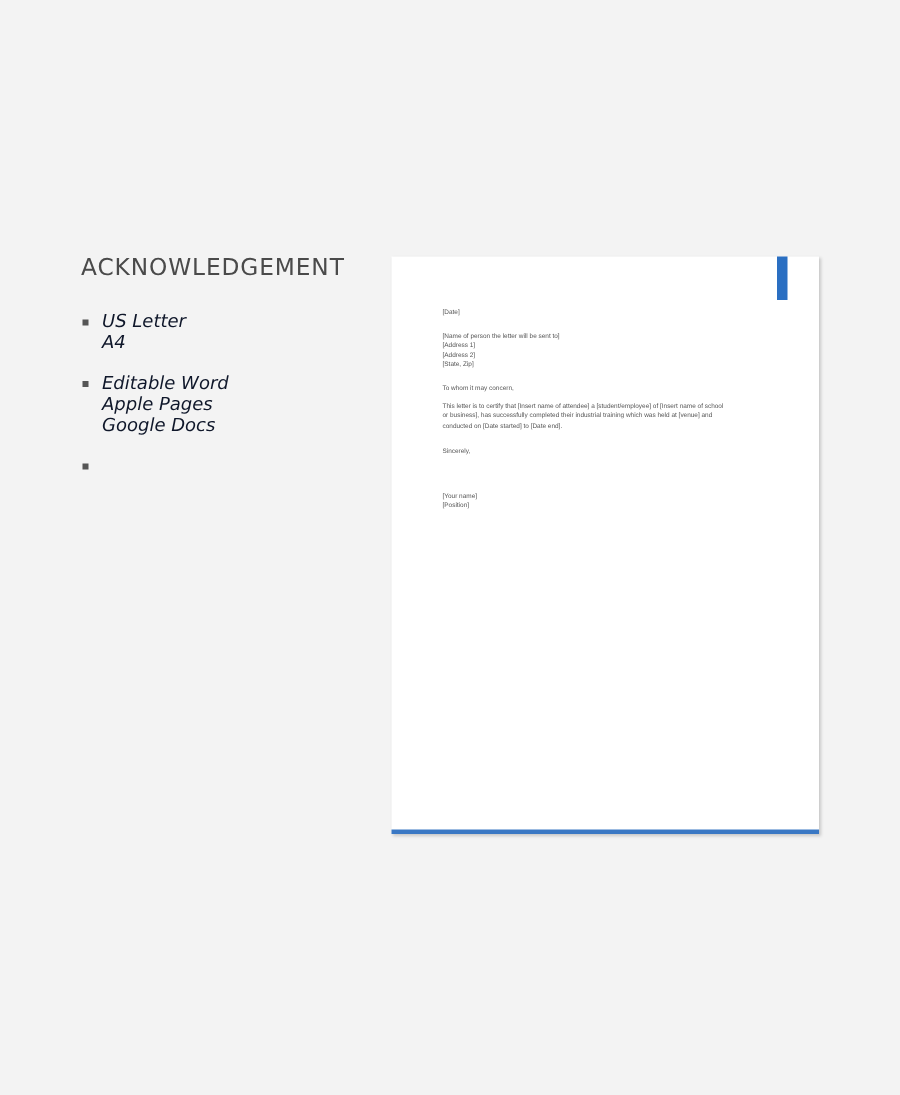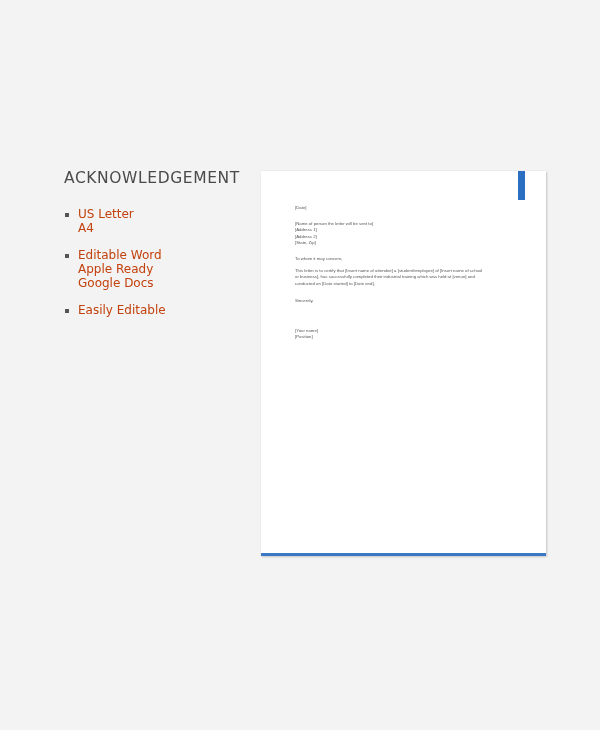--- a/index.html
+++ b/index.html
@@ -9,21 +9,21 @@
     body {
       width: 600px;
       height: 730px;
       background: #f3f3f3;
       position: relative;
       overflow: hidden;
       font-family: "DejaVu Sans", "Liberation Sans", sans-serif;
     }
     .info-panel {
       position: absolute;
-      left: 64px;
+      left: 54px;
       top: 168px;
       width: 200px;
       color: #4a4a4a;
     }
     .product-title {
       font-size: 15.5px;
       line-height: 21px;
       letter-spacing: 0.6px;
       font-weight: normal;
       margin: 0;
@@ -44,21 +44,22 @@
       left: 1px;
       top: 6px;
       width: 4px;
       height: 4px;
       background: #555;
     }
     .feature-line {
       display: block;
       font-size: 12px;
       line-height: 14px;
-      color: #c2410c;
+      color: #0f172a;
+      font-style: italic;
     }
     .doc {
       position: absolute;
       left: 261px;
       top: 171px;
       width: 285px;
       height: 385px;
       background: #ffffff;
       box-shadow: 1px 1px 2px rgba(0,0,0,0.18), 0 0 1px rgba(0,0,0,0.08);
       box-sizing: border-box;
@@ -103,26 +104,25 @@
   </h1>
   <ul class="feature-list">
     <li class="feature-group">
       <span class="bullet"></span>
       <span class="feature-line">US Letter</span>
       <span class="feature-line">A4</span>
     </li>
     <li class="feature-group">
       <span class="bullet"></span>
       <span class="feature-line">Editable Word</span>
-      <span class="feature-line">Apple Ready</span>
+      <span class="feature-line">Apple Pages</span>
       <span class="feature-line">Google Docs</span>
     </li>
     <li class="feature-group">
       <span class="bullet"></span>
-      <span class="feature-line">Easily Editable</span>
     </li>
   </ul>
 </div>
 
 <div class="doc">
   <div class="doc-accent-tab"></div>
   <div class="doc-body">
     <span class="doc-line">[Date]</span>
     <div class="gap-sm"></div>
     <span class="doc-line">[Name of person the letter will be sent to]</span>

